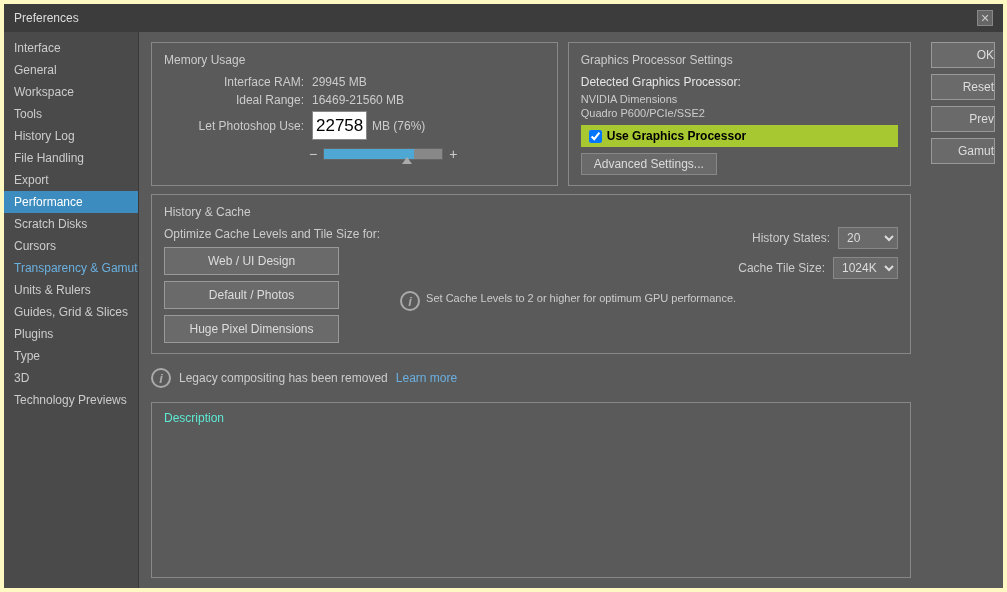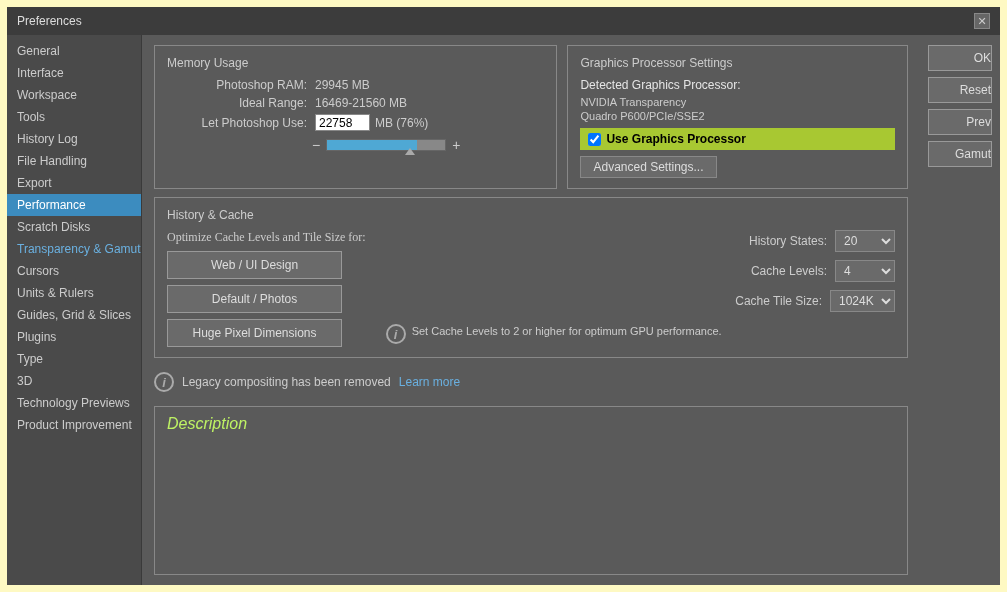--- a/index.html
+++ b/index.html
@@ -8,21 +8,21 @@
       font-size: 12px;
       background: #5a5a5a;
       width: 1007px;
       height: 592px;
       overflow: hidden;
     }
     .window {
       width: 1007px;
       height: 592px;
       background: #5a5a5a;
-      border: 7px solid #fef9c3;
+      border: 4px solid #fef9c3;
       display: flex;
       flex-direction: column;
     }
     .title-bar {
       background: #3c3c3c;
       color: #ccc;
       padding: 6px 10px;
       display: flex;
       align-items: center;
       justify-content: space-between;
@@ -121,23 +121,23 @@
     .let-row .label {
       text-align: right;
       min-width: 140px;
       margin-right: 8px;
     }
     .let-row input {
       width: 55px;
       background: #fff;
       border: 1px solid #888;
       padding: 1px 3px;
-      font-size: 12px;
+      font-size: 17px;
       color: #000;
-      height: 17px;
+      height: 29px;
       margin-right: 5px;
     }
     .let-row .mb-pct { color: #ccc; }
     .slider-row {
       display: flex;
       align-items: center;
       padding-left: 145px;
       gap: 6px;
       margin-bottom: 4px;
     }
@@ -198,21 +198,21 @@
     .history-panel-title { color: #ccc; font-size: 12px; margin-bottom: 8px; }
     .history-content {
       display: flex;
       gap: 20px;
     }
     .cache-buttons {
       display: flex;
       flex-direction: column;
       gap: 6px;
     }
-    .optimize-label { color: #ccc; font-size: 12px; margin-bottom: 6px; font-family: Liberation Serif, serif; }
+    .optimize-label { color: #ccc; font-size: 12px; margin-bottom: 6px; }
     .cache-btn {
       background: #6a6a6a;
       border: 1px solid #999;
       color: #ddd;
       padding: 6px 0;
       width: 175px;
       font-size: 12px;
       cursor: pointer;
       text-align: center;
     }
@@ -269,21 +269,21 @@
     }
     .legacy-text { color: #ccc; font-size: 12px; }
     .legacy-link { color: #6ab0e0; text-decoration: none; font-size: 12px; cursor: pointer; text-align: center; }
     
     .description-panel {
       border: 1px solid #888;
       padding: 8px 12px;
       min-height: 110px;
       flex: 1;
     }
-    .description-title { color: #bef264; font-size: 16px; margin-bottom: 4px; font-style: italic; }
+    .description-title { color: #5eead4; font-size: 12px; margin-bottom: 4px; }
     
     .right-buttons {
       width: 80px;
       display: flex;
       flex-direction: column;
       gap: 6px;
       padding: 10px 8px;
       flex-shrink: 0;
     }
     .dialog-btn {
@@ -301,48 +301,47 @@
 <body>
 
 <div class="window">
   <div class="title-bar">
     <span class="title-bar-title">Preferences</span>
     <div class="title-bar-close">✕</div>
   </div>
   <div class="content">
 
     <div class="sidebar">
-    <div class="sidebar-item">General</div>
-        <div class="sidebar-item">Interface</div>
+    <div class="sidebar-item">Interface</div>
+        <div class="sidebar-item">General</div>
         <div class="sidebar-item">Workspace</div>
         <div class="sidebar-item">Tools</div>
         <div class="sidebar-item">History Log</div>
         <div class="sidebar-item">File Handling</div>
         <div class="sidebar-item">Export</div>
         <div class="sidebar-item active">Performance</div>
         <div class="sidebar-item">Scratch Disks</div>
+        <div class="sidebar-item">Cursors</div>
         <div class="sidebar-item link-style">Transparency &amp; Gamut</div>
-        <div class="sidebar-item">Cursors</div>
         <div class="sidebar-item">Units &amp; Rulers</div>
         <div class="sidebar-item">Guides, Grid &amp; Slices</div>
         <div class="sidebar-item">Plugins</div>
         <div class="sidebar-item">Type</div>
         <div class="sidebar-item">3D</div>
         <div class="sidebar-item">Technology Previews</div>
-        <div class="sidebar-item">Product Improvement</div>
       </div>
 
     <div class="main">
 
       <div class="panels-row">
 
         <div class="panel-box memory-panel">
           <div class="panel-label">Memory Usage</div>
           <div class="memory-row">
-            <span class="label">Photoshop RAM:</span>
+            <span class="label">Interface RAM:</span>
             <span class="value">29945 MB</span>
           </div>
           <div class="memory-row">
             <span class="label">Ideal Range:</span>
             <span class="value">16469-21560 MB</span>
           </div>
           <div class="let-row">
             <span class="label">Let Photoshop Use:</span>
             <input type="text" value="22758" style="">
             <span class="mb-pct">MB (76%)</span>
@@ -353,21 +352,21 @@
               <div class="slider-fill" style="width:76%"></div>
               <div class="slider-thumb"></div>
             </div>
             <span class="slider-plus">+</span>
           </div>
         </div>
 
         <div class="panel-box gpu-panel">
           <div class="panel-label">Graphics Processor Settings</div>
           <div class="gpu-detected-label">Detected Graphics Processor:</div>
-          <div class="gpu-name">NVIDIA Transparency</div>
+          <div class="gpu-name">NVIDIA Dimensions</div>
           <div class="gpu-name">Quadro P600/PCIe/SSE2</div>
           <div class="gpu-checkbox-row">
             <input type="checkbox" checked="" style="">
             <span class="gpu-checkbox-label">Use Graphics Processor</span>
           </div>
           <button class="advanced-btn">Advanced Settings...</button>
         </div>
       </div>
 
       <div class="panel-box history-panel">
@@ -379,26 +378,20 @@
               <button class="cache-btn">Web / UI Design</button>
               <button class="cache-btn">Default / Photos</button>
               <button class="cache-btn">Huge Pixel Dimensions</button>
             </div>
           </div>
           <div class="history-right">
             <div class="hist-row">
               <span class="hl">History States:</span>
               <select class="hist-select">
                 <option>20</option>
-              </select>
-            </div>
-            <div class="hist-row">
-              <span class="hl">Cache Levels:</span>
-              <select class="hist-select">
-                <option>4</option>
               </select>
             </div>
             <div class="hist-row">
               <span class="hl">Cache Tile Size:</span>
               <select class="hist-select">
                 <option>1024K</option>
               </select>
             </div>
             <div class="gpu-hint">
               <div class="info-icon">i</div>

